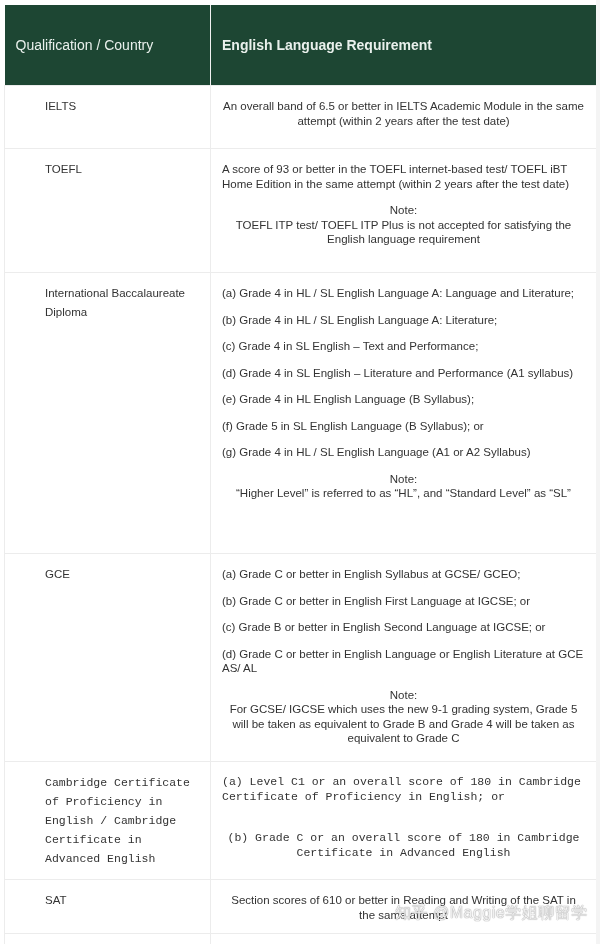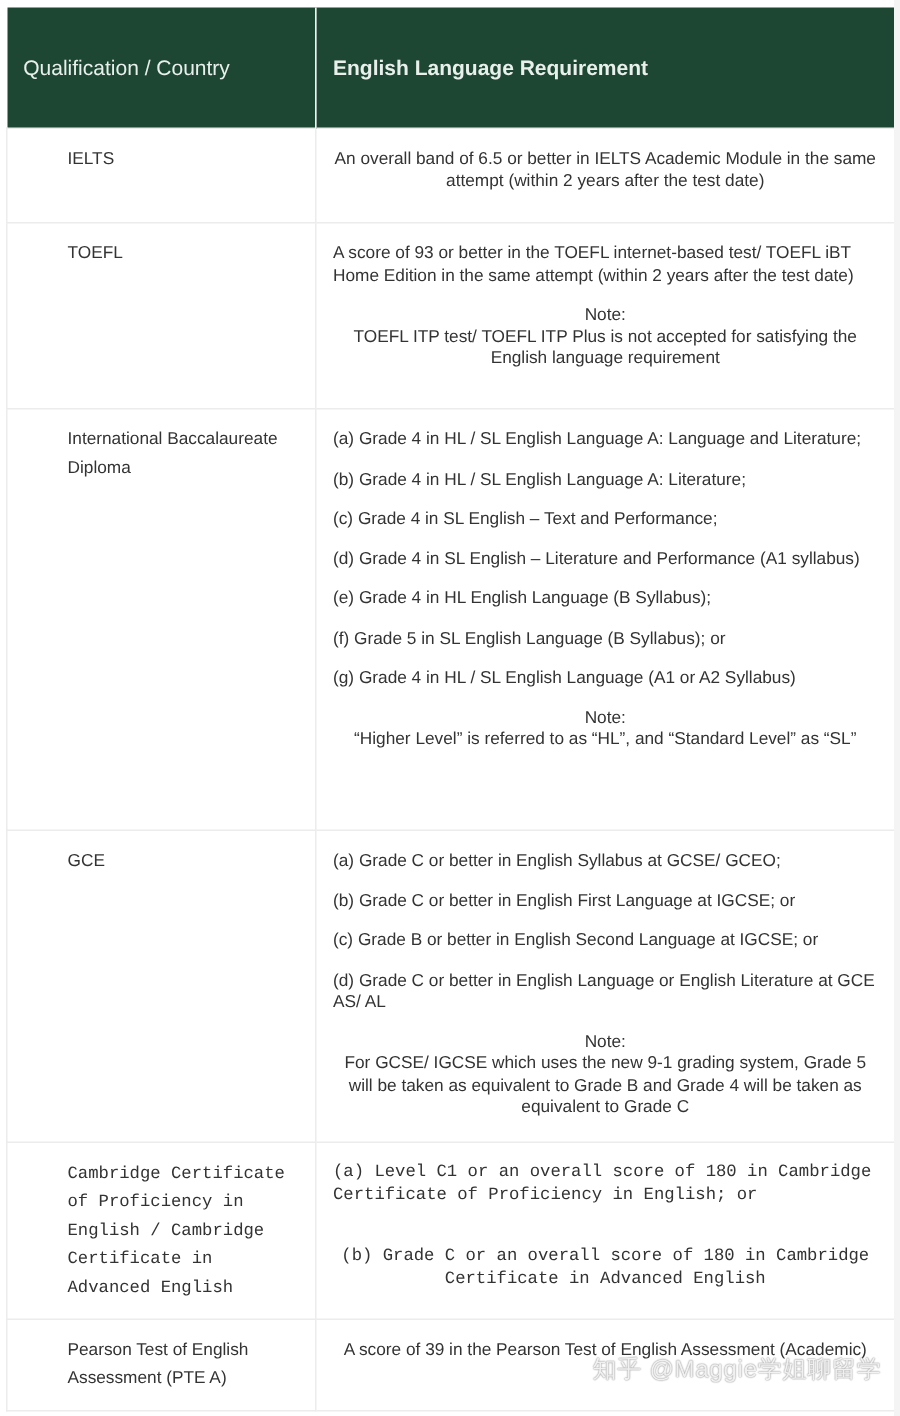--- a/index.html
+++ b/index.html
@@ -153,20 +153,26 @@
       </tr>
 
       <tr style="height:110px;font-family:Liberation Mono, monospace;">
         <td class="qual">Cambridge Certificate of Proficiency in English / Cambridge Certificate in Advanced English</td>
         <td class="req">
           <p class="gap-large">(a) Level C1 or an overall score of 180 in Cambridge Certificate of Proficiency in English; or</p>
           <p>(b) Grade C or an overall score of 180 in Cambridge Certificate in Advanced English</p>
         </td>
       </tr>
 
+      <tr style="height:54px;">
+        <td class="qual">SAT</td>
+        <td class="req">
+          <p>Section scores of 610 or better in Reading and Writing of the SAT in the same attempt</p>
+        </td>
+      </tr>
 
       <tr style="height:60px;">
         <td class="qual">Pearson Test of English Assessment (PTE A)</td>
         <td class="req">
           <p>A score of 39 in the Pearson Test of English Assessment (Academic)</p>
         </td>
       </tr>
     </tbody>
   </table>
 </div>

